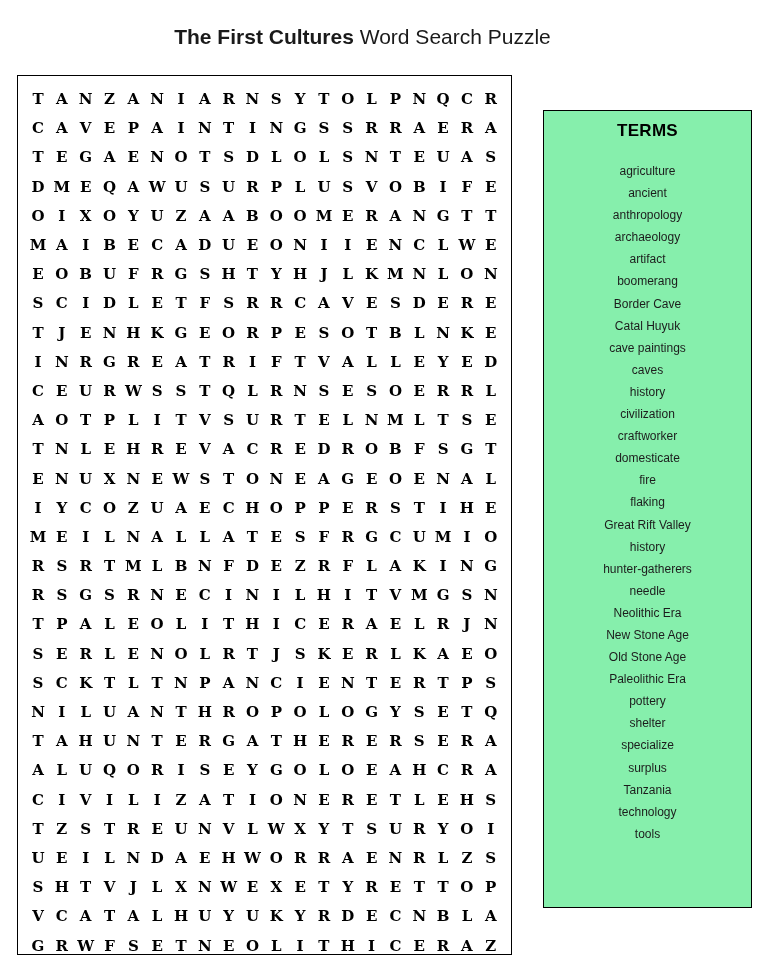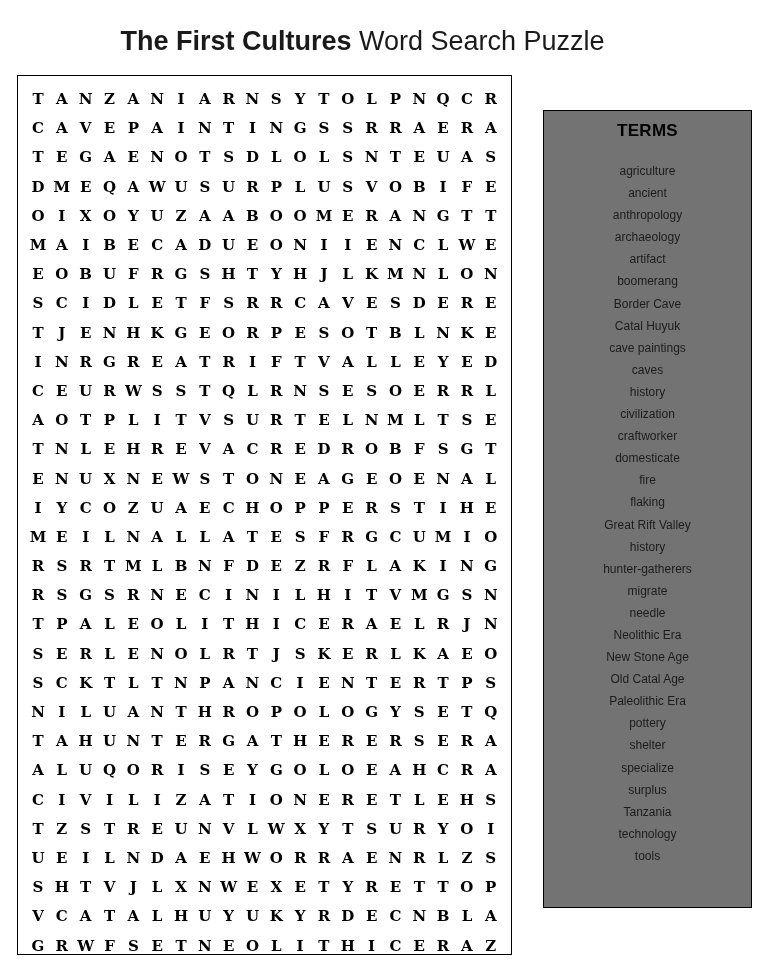--- a/index.html
+++ b/index.html
@@ -14,21 +14,21 @@
     font-family: "Liberation Sans", sans-serif;
     overflow: hidden;
   }
 
   #page-title {
     position: absolute;
     left: 0;
     top: 10px;
     width: 725px;
     text-align: center;
-    font-size: 27px;
+    font-size: 21px;
     line-height: 26px;
     color: #1a1a1a;
     white-space: nowrap;
   }
   #page-title .title-strong {
     font-weight: bold;
   }
   #page-title .title-rest {
     font-weight: normal;
   }
@@ -63,21 +63,21 @@
   }
 
   
   #terms-panel {
     position: absolute;
     left: 543px;
     top: 110px;
     width: 209px;
     height: 798px;
     border: 1px solid #000000;
-    background: #737373;
+    background: #86efac;
     box-sizing: border-box;
     padding: 10px 6px 8px 6px;
     text-align: center;
   }
   #terms-heading {
     font-size: 17px;
     font-weight: bold;
     color: #000000;
     letter-spacing: 0.3px;
     margin-bottom: 19px;
@@ -772,25 +772,24 @@
       <div class="term-item">caves</div>
       <div class="term-item">history</div>
       <div class="term-item">civilization</div>
       <div class="term-item">craftworker</div>
       <div class="term-item">domesticate</div>
       <div class="term-item">fire</div>
       <div class="term-item">flaking</div>
       <div class="term-item">Great Rift Valley</div>
       <div class="term-item">history</div>
       <div class="term-item">hunter-gatherers</div>
-      <div class="term-item">migrate</div>
       <div class="term-item">needle</div>
       <div class="term-item">Neolithic Era</div>
       <div class="term-item">New Stone Age</div>
-      <div class="term-item">Old Catal Age</div>
+      <div class="term-item">Old Stone Age</div>
       <div class="term-item">Paleolithic Era</div>
       <div class="term-item">pottery</div>
       <div class="term-item">shelter</div>
       <div class="term-item">specialize</div>
       <div class="term-item">surplus</div>
       <div class="term-item">Tanzania</div>
       <div class="term-item">technology</div>
       <div class="term-item">tools</div>
     </div>
 </div>

